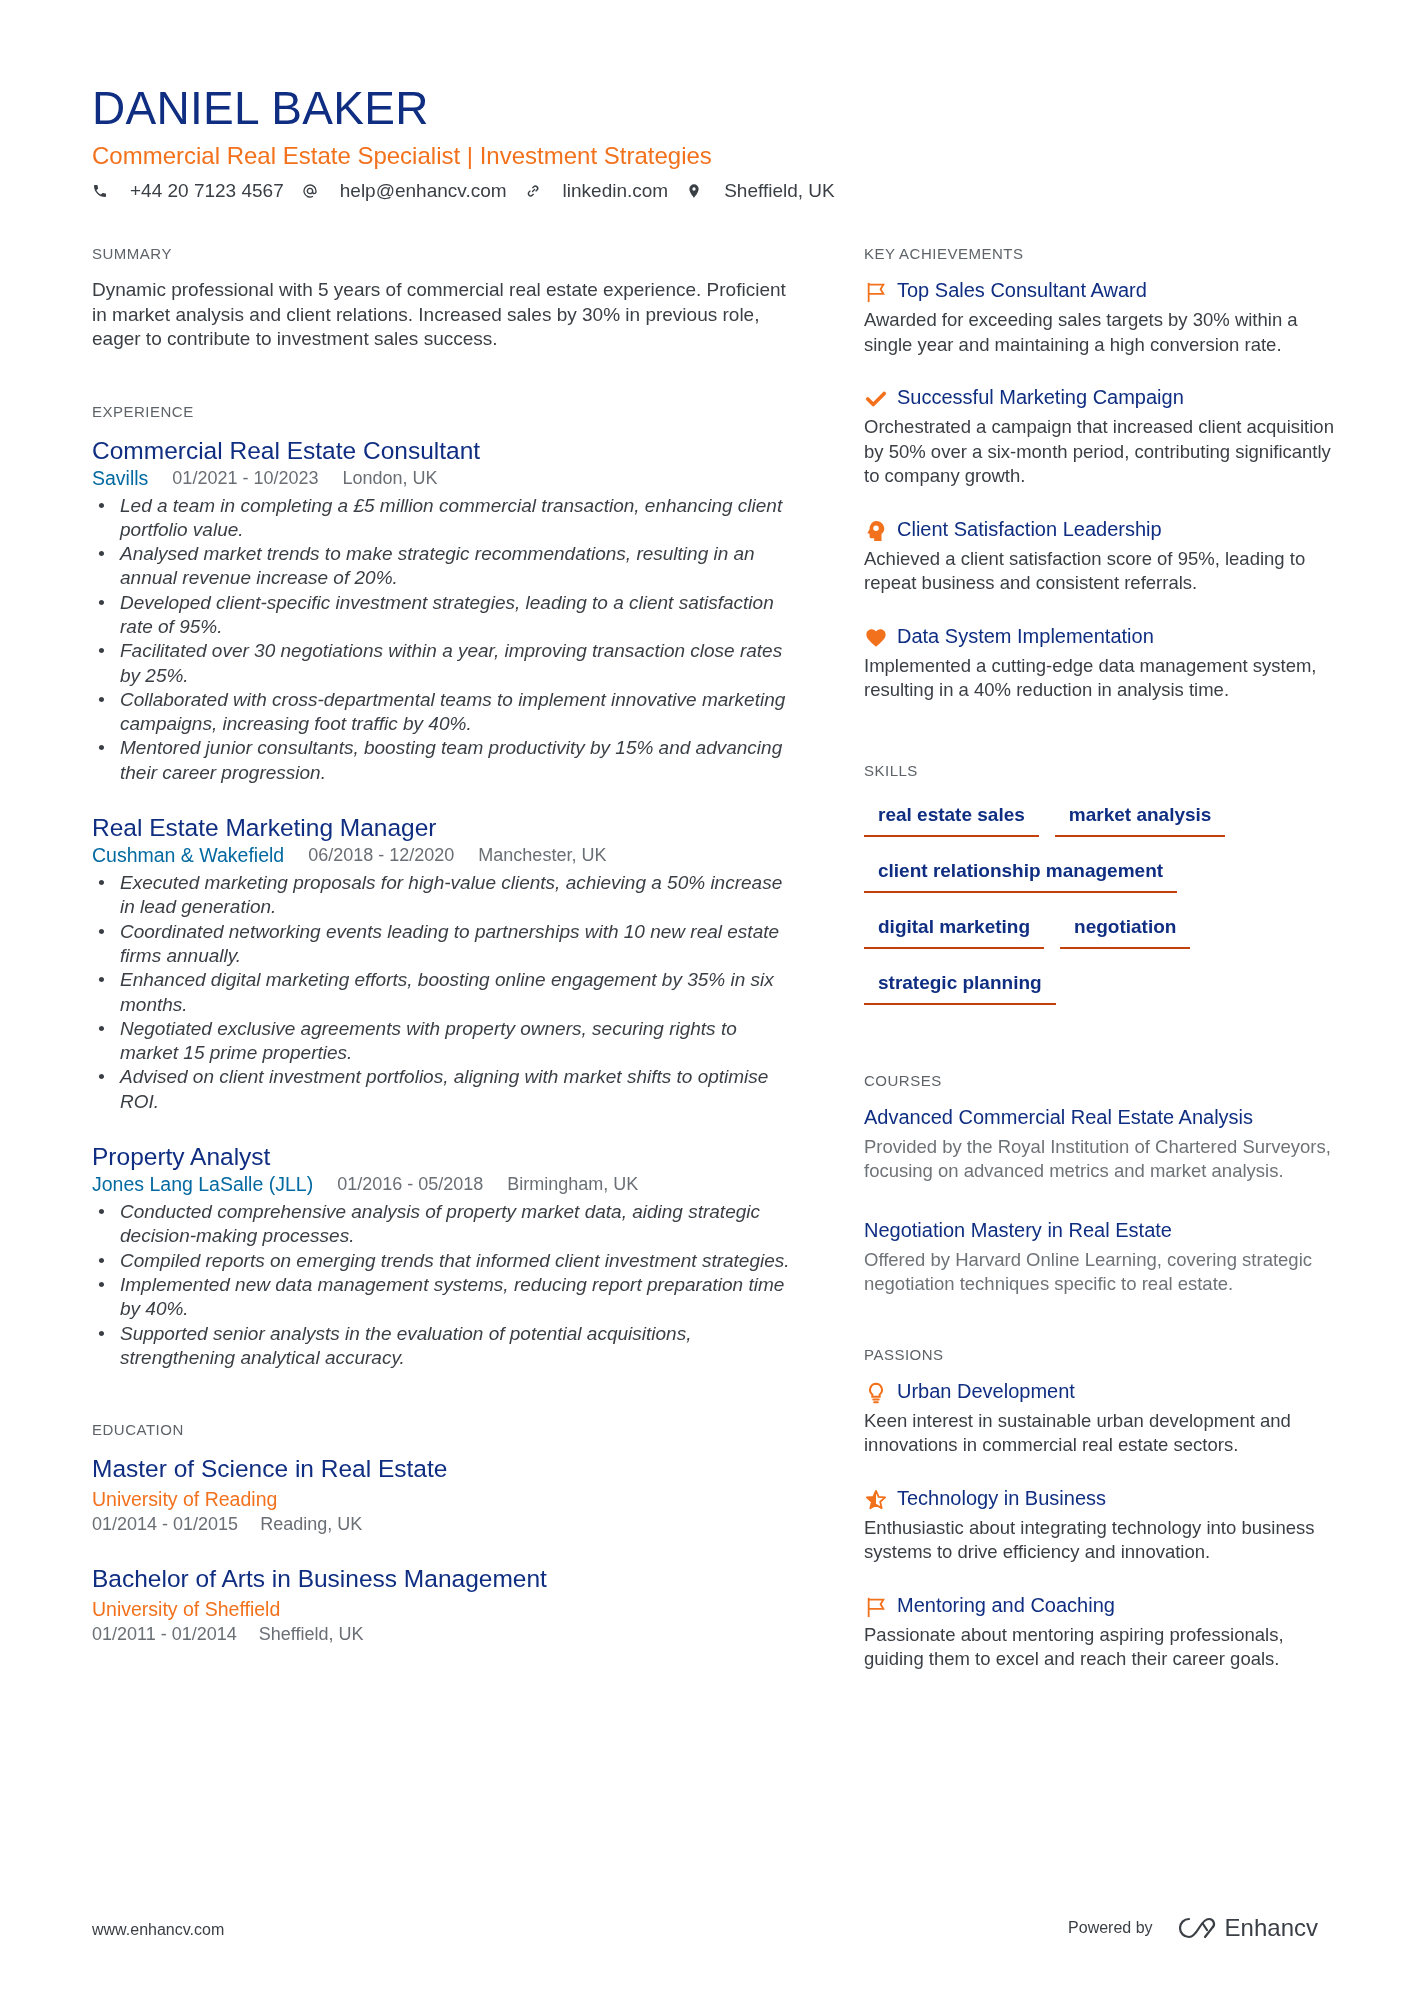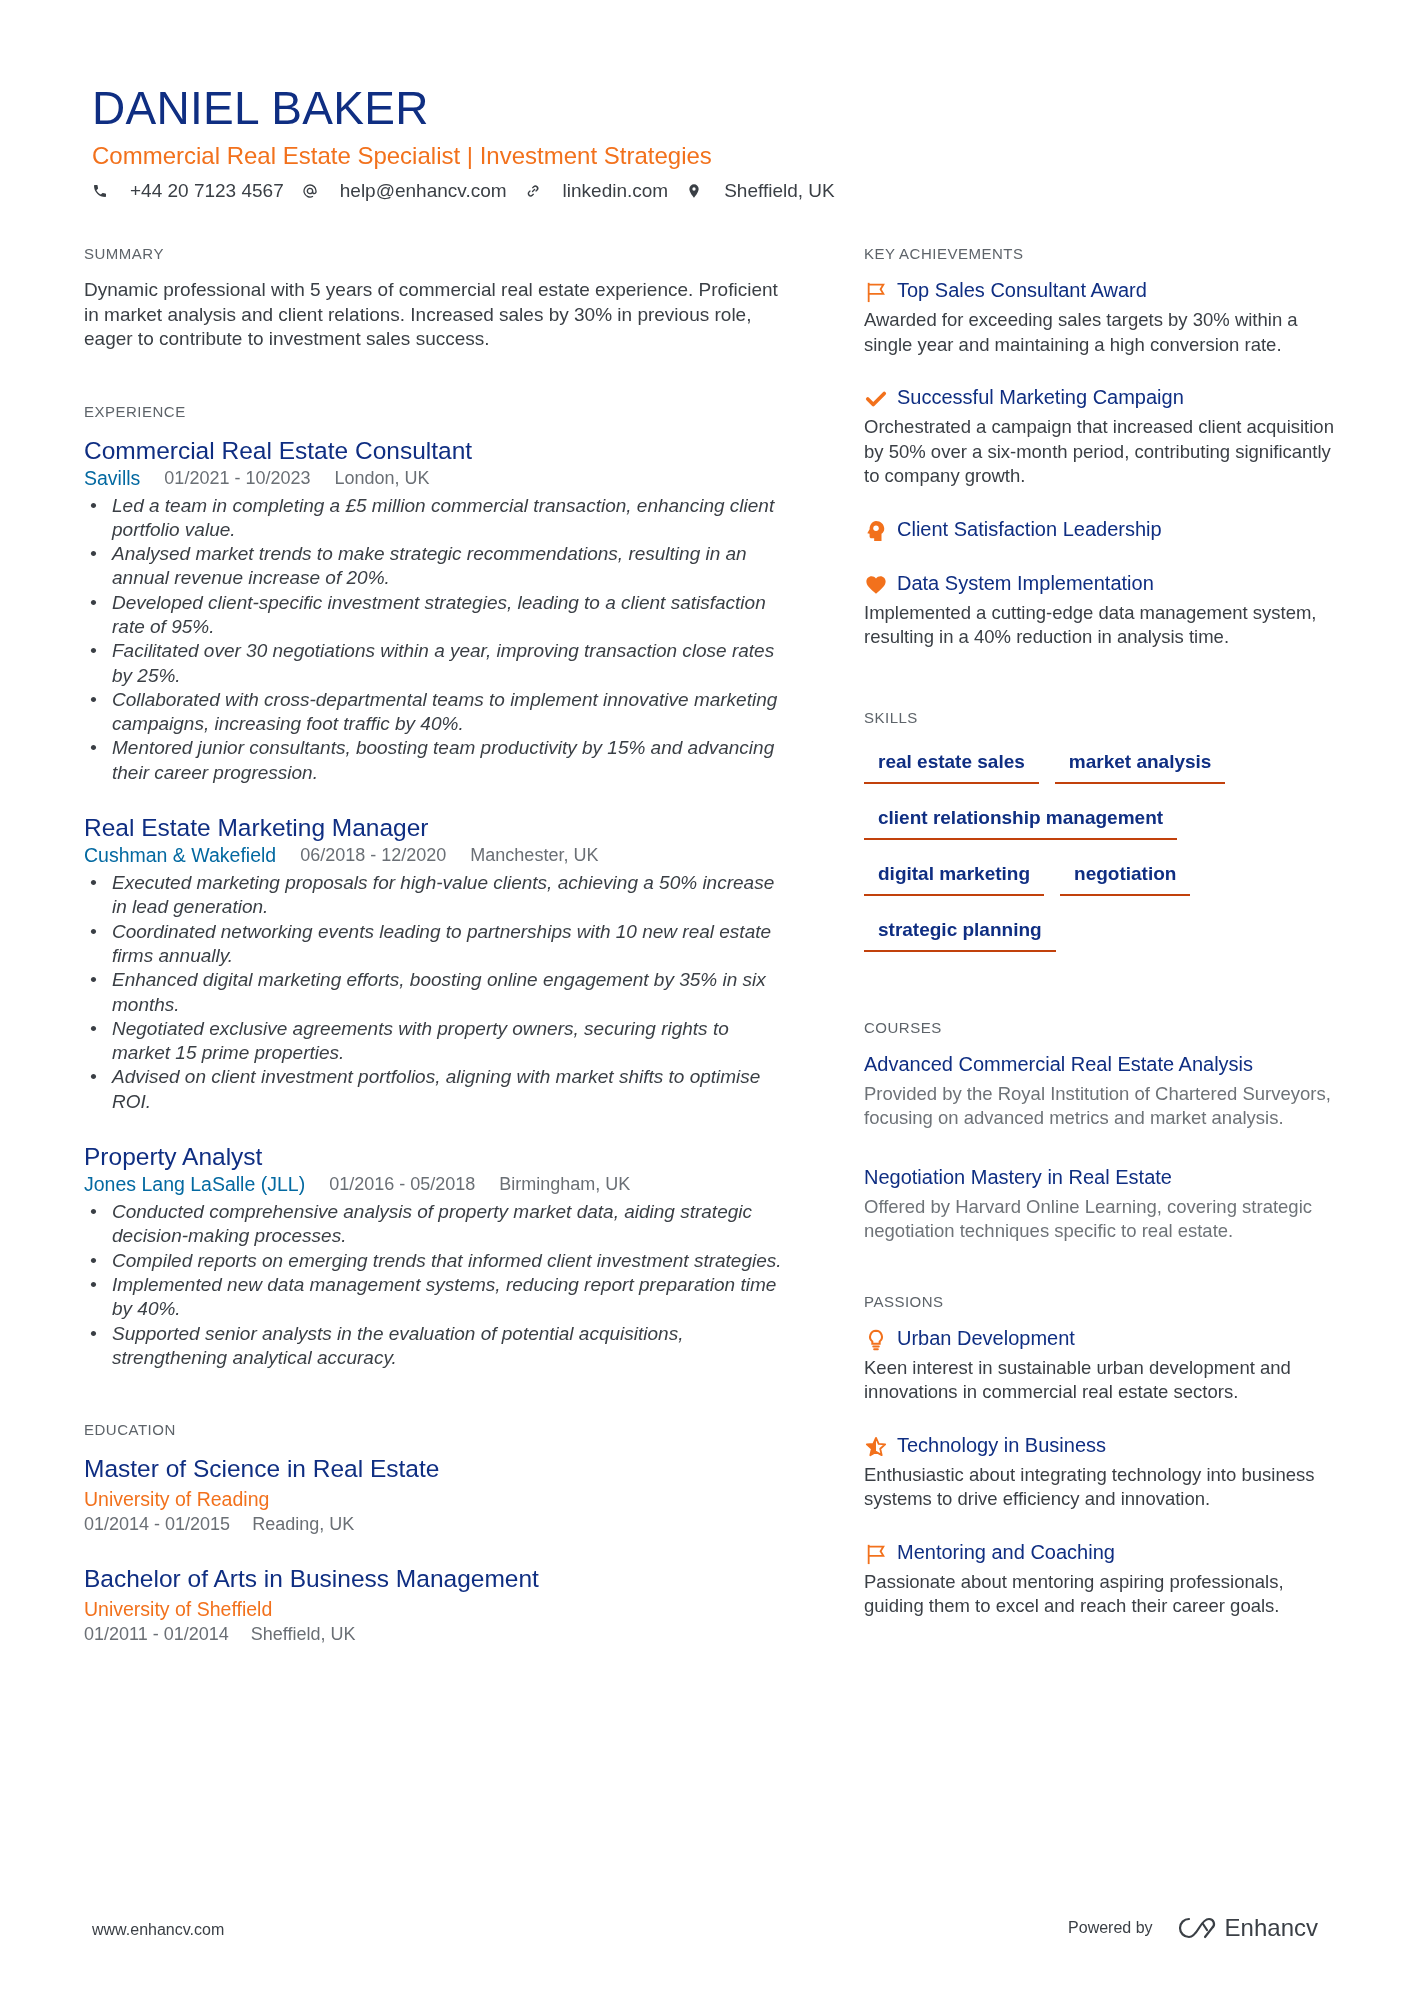--- a/index.html
+++ b/index.html
@@ -5,21 +5,21 @@
   * { box-sizing: border-box; margin: 0; padding: 0; }
   html, body { width: 1410px; height: 1995px; background: #ffffff; }
   body { position: relative; font-family: "Liberation Sans", "DejaVu Sans", sans-serif; color: #3a3f45; overflow: hidden; }
   .header { position: absolute; left: 92px; top: 80px; width: 1230px; }
   .name { font-size: 46px; color: #0f2e82; font-weight: 400; letter-spacing: 0.3px; line-height: 56px; }
   .headline { font-size: 24px; color: #f2711c; line-height: 32px; margin-top: 4px; }
   .contacts { display: flex; gap: 18px; align-items: center; margin-top: 6px; font-size: 19px; color: #3a3f45; line-height: 26px; }
   .contact { display: flex; align-items: center; gap: 22px; }
   .contact svg { width: 16px; height: 16px; fill: #3a3f45; }
 
-  .col-left { position: absolute; left: 84px; top: 244px; width: 700px; }
+  .col-left { position: absolute; left: 92px; top: 244px; width: 700px; }
   .col-right { position: absolute; left: 864px; top: 244px; width: 470px; }
 
   .section-label { font-size: 15px; color: #5d6369; letter-spacing: 0.5px; line-height: 20px; text-transform: uppercase; }
   .summary-text { font-size: 19px; line-height: 24.5px; margin-top: 14px; color: #3a3f45; }
 
   .exp-section { margin-top: 50px; }
   .job { margin-top: 14px; }
   .job + .job { margin-top: 28px; }
   .job-title { font-size: 24.5px; color: #0f2e82; line-height: 30px; }
   .job-meta { display: flex; gap: 24px; font-size: 18px; line-height: 24px; }
@@ -207,20 +207,21 @@
     <div class="ach">
       <div class="ach-head">
         <span class="ach-icon">
           <svg viewBox="0 0 24 24" fill="#f2711c">
               <path d="M12 1c5 0 9 3.6 9 8.5 0 2.6-1.3 4.4-3 5.6V23h-8v-3H7c-1.1 0-2-.9-2-2v-3l-2.5-.5L5 10C5 5 8 1 12 1z"></path>
               <circle cx="12" cy="9" r="3" fill="#fff"></circle>
             </svg>
         </span>
         <span class="ach-title">Client Satisfaction Leadership</span>
       </div>
+      <div class="ach-desc">Achieved a client satisfaction score of 95%, leading to repeat business and consistent referrals.</div>
     </div>
 
     <div class="ach">
       <div class="ach-head">
         <span class="ach-icon">
           <svg viewBox="0 0 24 24" fill="#f2711c">
               <path d="M12 21.5l-1.5-1.3C5 15.4 1.5 12.2 1.5 8.2 1.5 5 4 2.5 7.2 2.5c1.8 0 3.6.9 4.8 2.3 1.2-1.4 3-2.3 4.8-2.3 3.2 0 5.7 2.5 5.7 5.7 0 4-3.5 7.2-9 12l-1.5 1.3z"></path>
             </svg>
         </span>
         <span class="ach-title">Data System Implementation</span>

